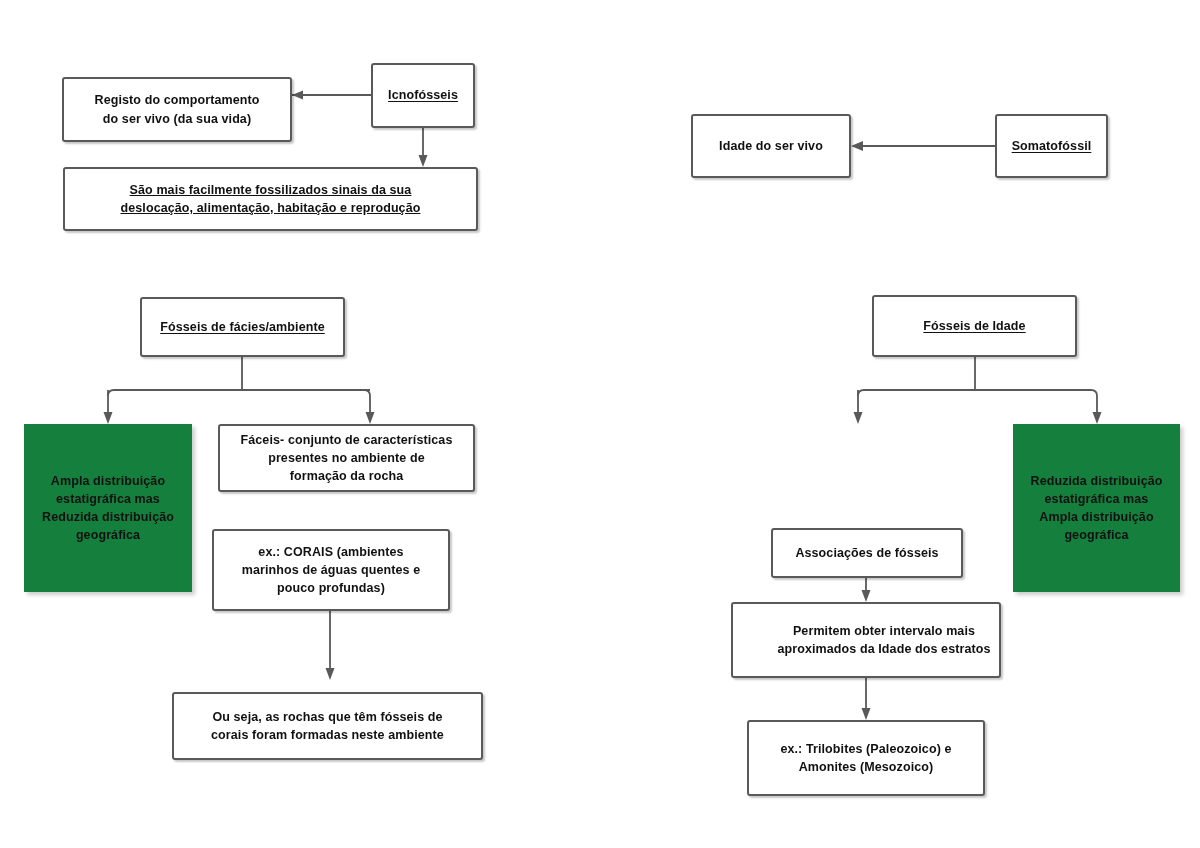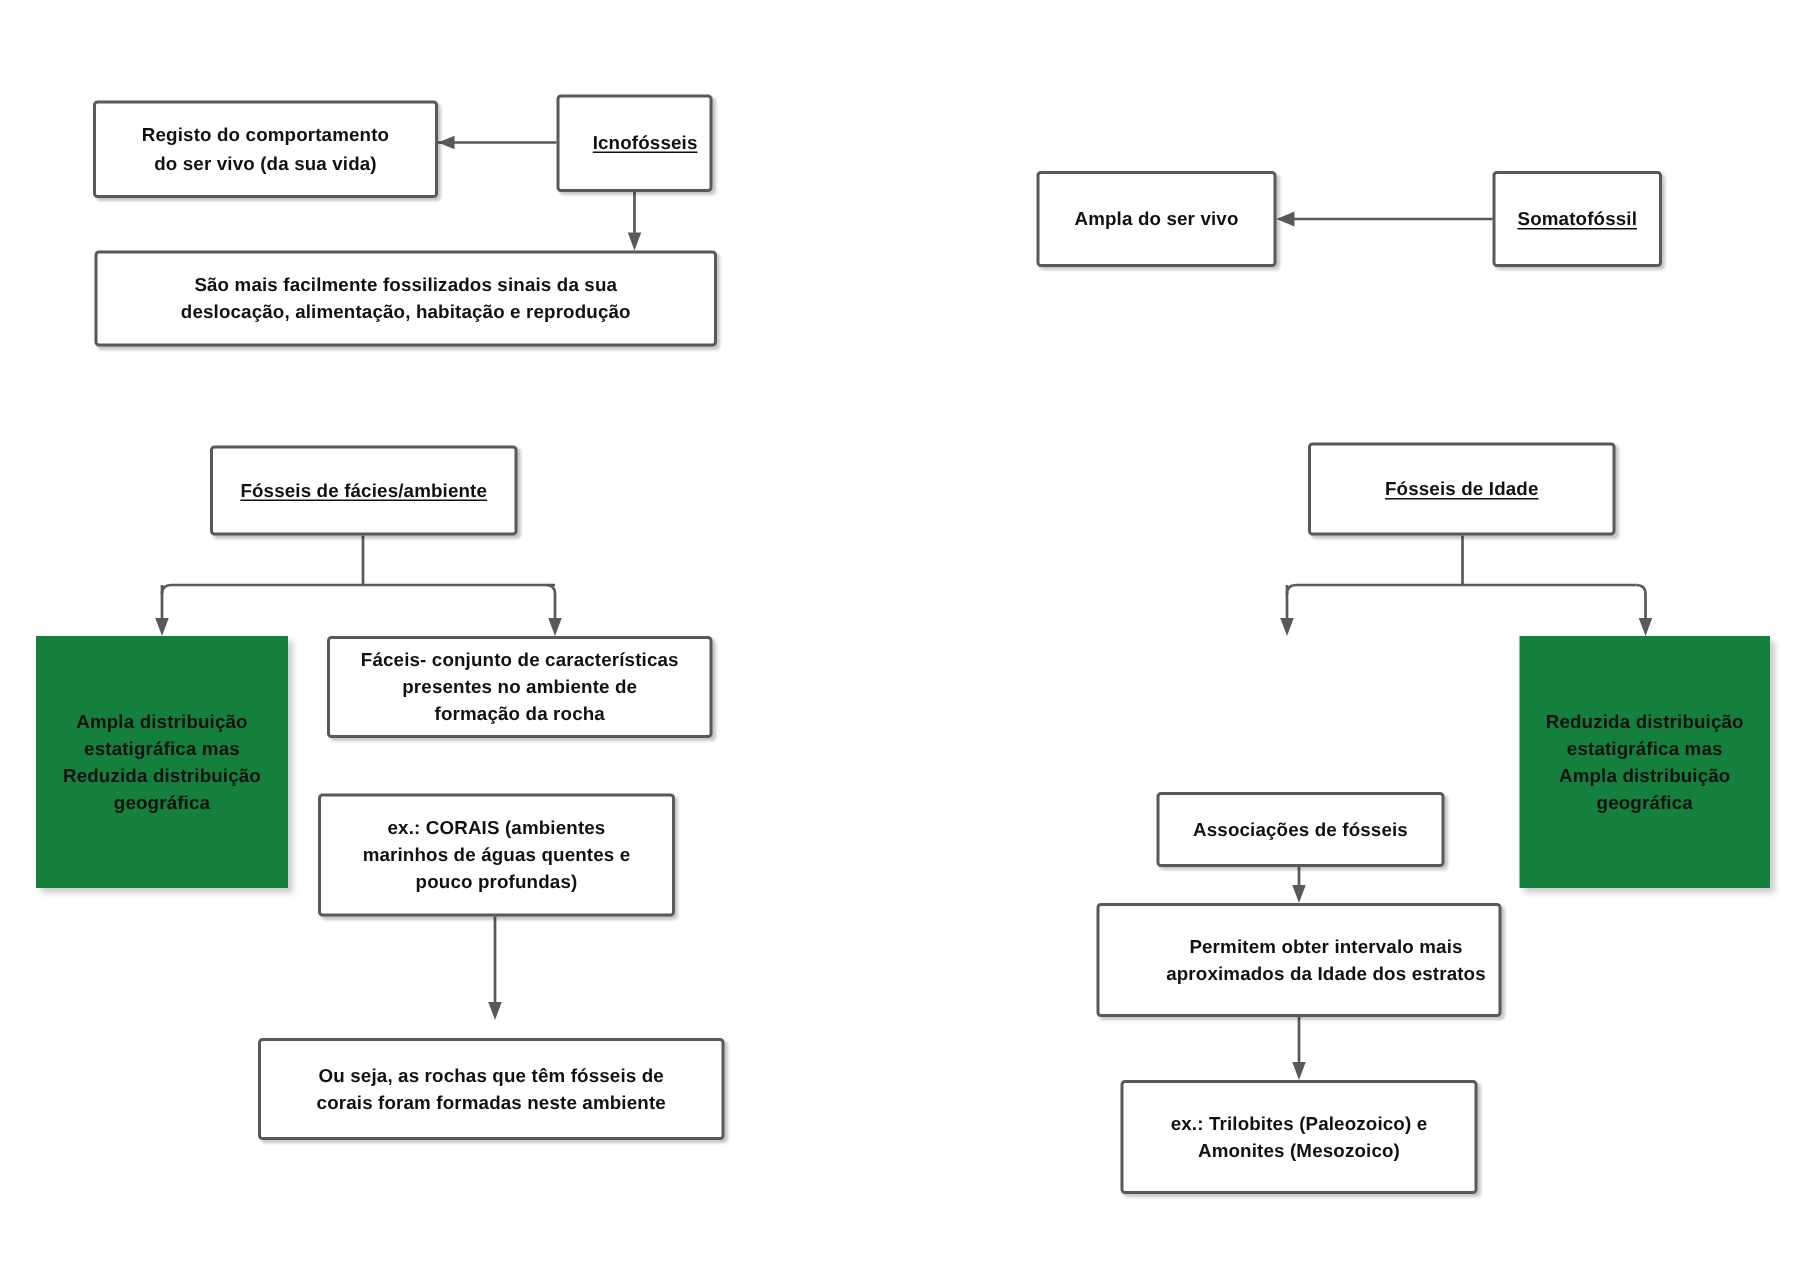--- a/index.html
+++ b/index.html
@@ -123,36 +123,36 @@
       <line x1="866" y1="578" x2="866" y2="594"></line>
       <polygon class="arrowhead" points="866,602 861.5,590 870.5,590"></polygon>
     </g>
 
     <g>
       <line x1="866" y1="678" x2="866" y2="712"></line>
       <polygon class="arrowhead" points="866,720 861.5,708 870.5,708"></polygon>
     </g>
   </svg>
 
-  <div class="node plain" style="left:62px; top:67px; width:230px; height:65px;">
+  <div class="node plain" style="left:62px; top:77px; width:230px; height:65px;">
     <span class="label">Registo do comportamento
 do ser vivo (da sua vida)</span>
   </div>
 
-  <div class="node plain heading" style="left:371px; top:63px; width:104px; height:65px;justify-content:flex-end;">
+  <div class="node plain heading" style="left:371px; top:63px; width:104px; height:65px;">
     <span class="label">Icnofósseis</span>
   </div>
 
-  <div class="node plain" style="left:63px; top:167px; width:415px; height:64px;">
+  <div class="node plain" style="left:63px; top:167px; width:415px; height:64px;text-decoration:underline;">
     <span class="label">São mais facilmente fossilizados sinais da sua
 deslocação, alimentação, habitação e reprodução</span>
   </div>
 
   <div class="node plain" style="left:691px; top:114px; width:160px; height:64px;">
-    <span class="label">Ampla do ser vivo</span>
+    <span class="label">Idade do ser vivo</span>
   </div>
 
   <div class="node plain heading" style="left:995px; top:114px; width:113px; height:64px;">
     <span class="label">Somatofóssil</span>
   </div>
 
   <div class="node plain heading" style="left:140px; top:297px; width:205px; height:60px;">
     <span class="label">Fósseis de fácies/ambiente</span>
   </div>
 

